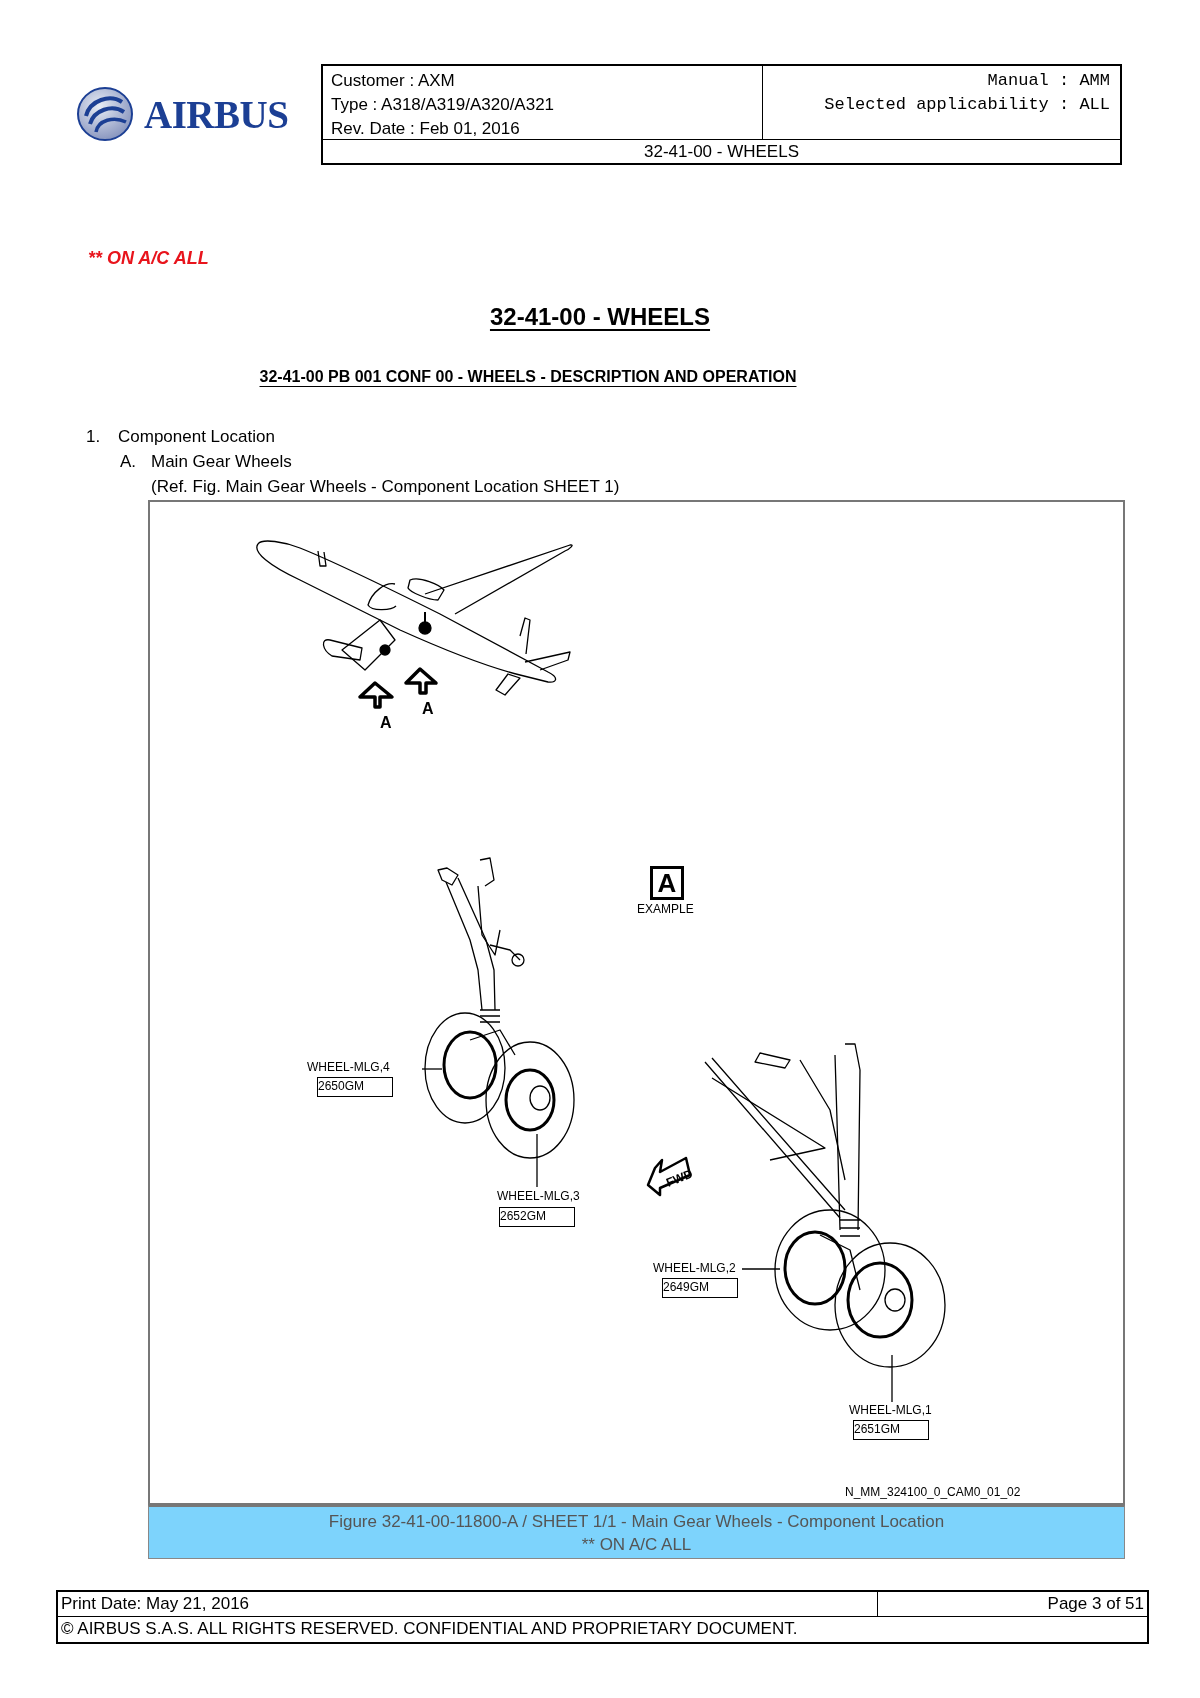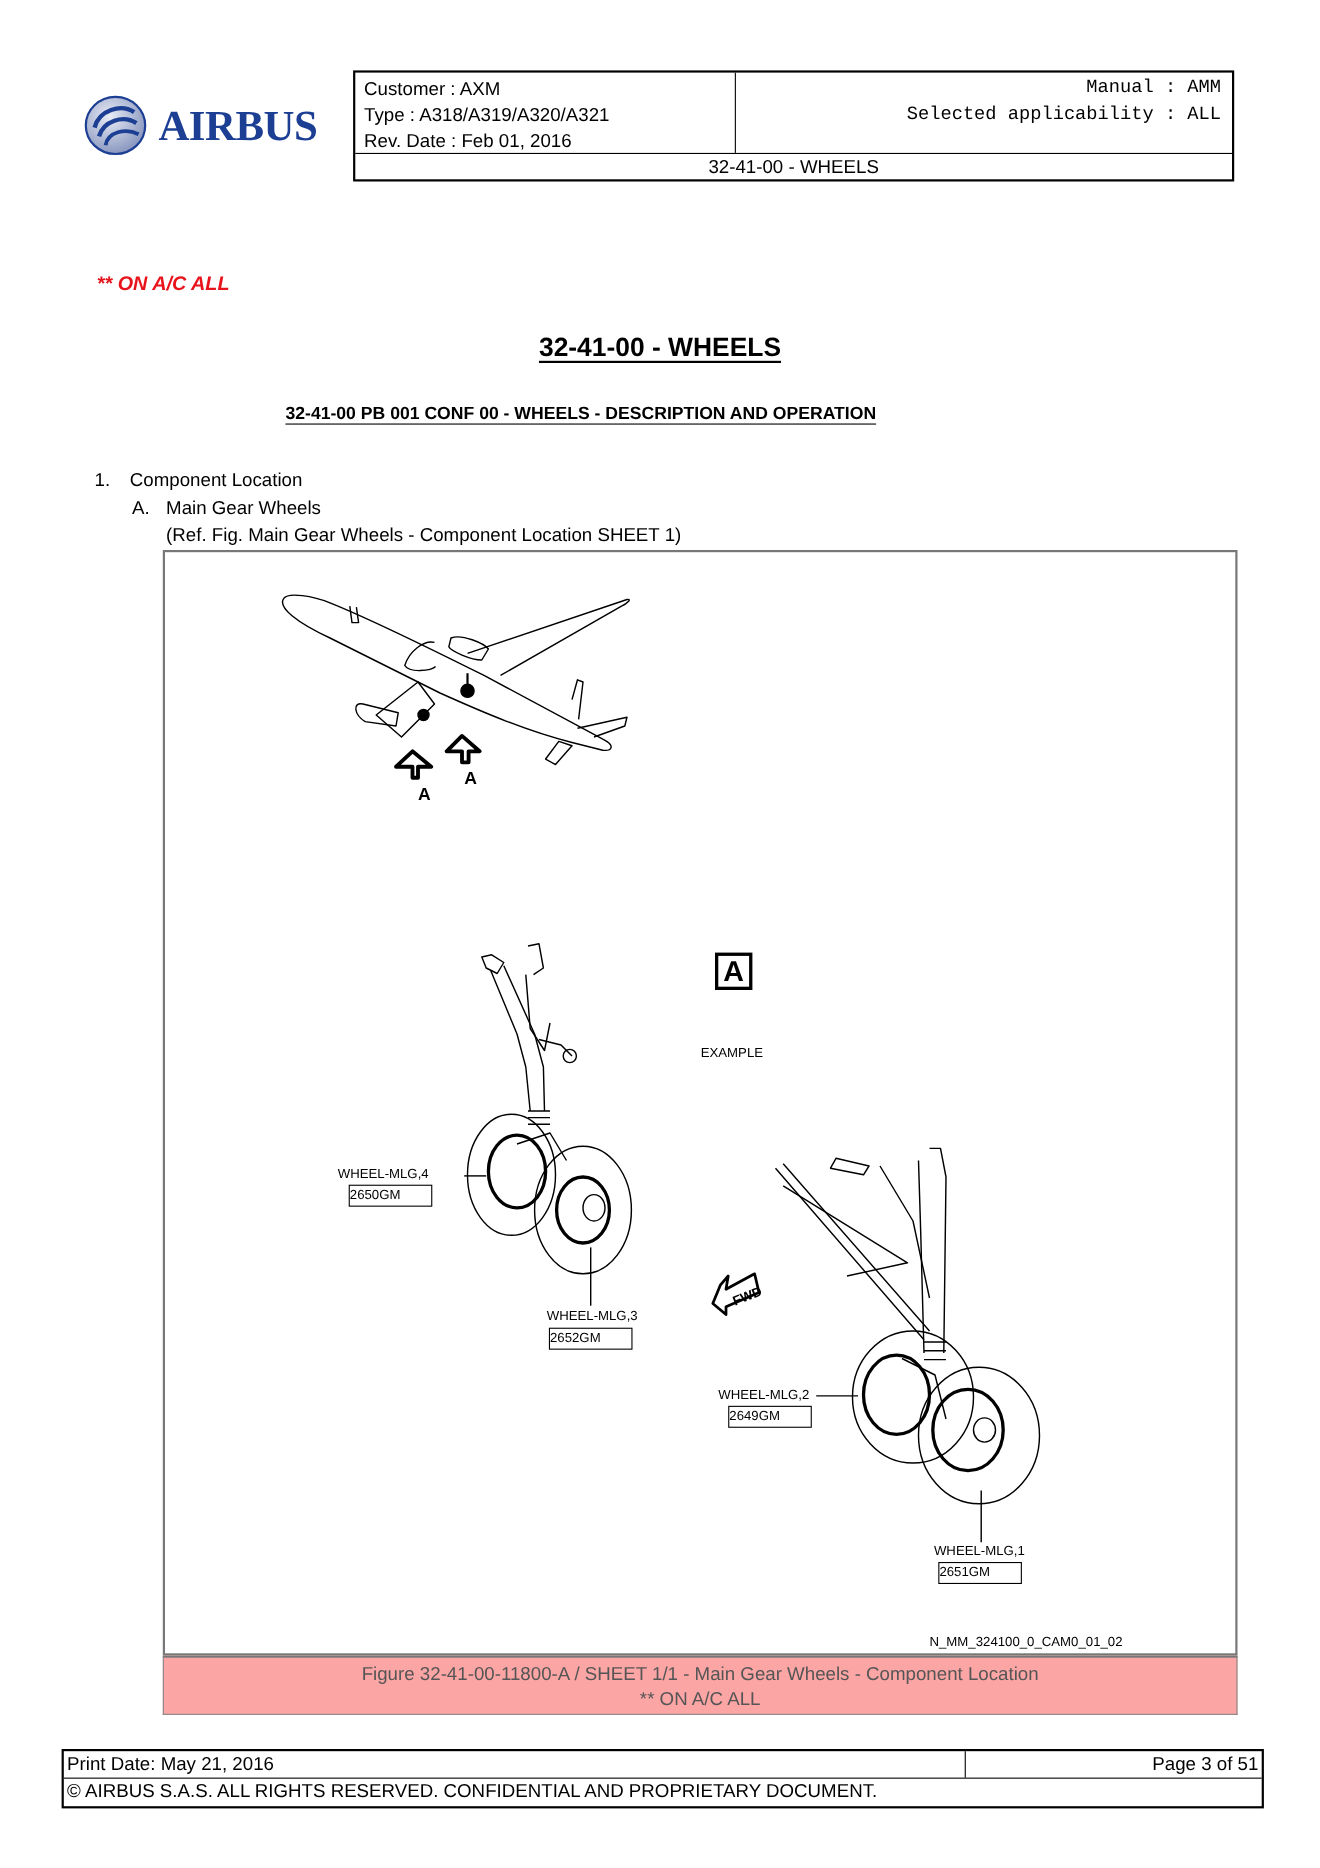--- a/index.html
+++ b/index.html
@@ -3,47 +3,47 @@
 <meta charset="utf-8">
 <style>
   html, body { margin:0; padding:0; background:#fff; }
   body { width:1200px; height:1698px; position:relative; font-family:"Liberation Sans", sans-serif; color:#000; overflow:hidden; }
   .abs { position:absolute; }
 
   
   .logo { left:76px; top:86px; width:232px; height:56px; display:flex; align-items:center; }
   .logo svg { display:block; }
   .hdr { left:321px; top:64px; width:801px; height:101px; border:2px solid #000; box-sizing:border-box; }
-  .hdr .left { position:absolute; left:0; top:0; width:346px; height:73px; border-right:1.5px solid #000; box-sizing:border-box; padding:3px 0 0 8px; font-size:17px; line-height:24px; }
+  .hdr .left { position:absolute; left:0; top:0; width:440px; height:73px; border-right:1.5px solid #000; box-sizing:border-box; padding:3px 0 0 8px; font-size:17px; line-height:24px; }
   .hdr .right { position:absolute; left:399px; top:0; right:0; height:73px; padding:3px 10px 0 0; text-align:right; font-size:17px; line-height:24px;font-family:Liberation Mono, monospace; }
   .hdr .bottom { position:absolute; left:0; right:0; top:73px; bottom:0; border-top:1.5px solid #000; text-align:center; font-size:17px; line-height:24px; }
 
   .onac { left:88px; top:248px; color:#e8141c; font-weight:bold; font-style:italic; font-size:18px; }
   .title1 { left:0; width:1200px; top:303px; text-align:center; font-weight:bold; font-size:24px; }
   .title1 span { text-decoration:underline; text-underline-offset:4px; }
   .title2 { left:0; width:1056px; top:368px; text-align:center; font-weight:bold; font-size:16px; }
   .title2 span { text-decoration:underline; text-underline-offset:4px; }
 
   .list { font-size:17px; }
   .l1 { left:86px; top:427px; }
   .l1 .num { display:inline-block; width:32px; }
   .l2 { left:120px; top:452px; }
   .l2 .num { display:inline-block; width:31px; }
   .l3 { left:151px; top:477px; }
 
   
   .fig { left:148px; top:500px; width:977px; height:1005px; border:2px solid #777; box-sizing:border-box; }
-  .figcap { left:148px; top:1505px; width:977px; height:54px; background:#fca5a5; border:1.5px solid #888; border-top:2px solid #777; box-sizing:border-box; text-align:center; color:#555; font-size:17px; line-height:23px; padding-top:3px; }
+  .figcap { left:148px; top:1505px; width:977px; height:54px; background:#7dd3fc; border:1.5px solid #888; border-top:2px solid #777; box-sizing:border-box; text-align:center; color:#555; font-size:17px; line-height:23px; padding-top:3px; }
   .figsvg { left:150px; top:502px; }
 
   .callout-label { font-size:12px; letter-spacing:0px; }
   .callout-box { border:1.5px solid #000; font-size:12px; text-align:left; box-sizing:border-box; height:20px; line-height:17px; }
   .refcode { left:845px; top:1485px; font-size:12px; }
   .example-box { left:650px; top:866px; width:34px; height:34px; border:3px solid #000; box-sizing:border-box; text-align:center; font-weight:bold; font-size:26px; line-height:28px; }
-  .example-lbl { left:637px; top:902px; font-size:12px;margin-top:48px; }
+  .example-lbl { left:637px; top:902px; font-size:12px; }
 
   
   .foot { left:56px; top:1590px; width:1093px; height:54px; border:2px solid #000; box-sizing:border-box; }
   .foot .r1l { position:absolute; left:0; top:0; width:820px; height:24px; border-right:1.5px solid #000; box-sizing:border-box; padding-left:3px; font-size:17px; line-height:24px; }
   .foot .r1r { position:absolute; left:820px; right:0; top:0; height:24px; text-align:right; padding-right:3px; font-size:17px; line-height:24px; }
   .foot .r2 { position:absolute; left:0; right:0; top:24px; bottom:0; border-top:1.5px solid #000; padding-left:3px; font-size:17px; line-height:24px; }
 </style>
 </head>
 <body>
 

